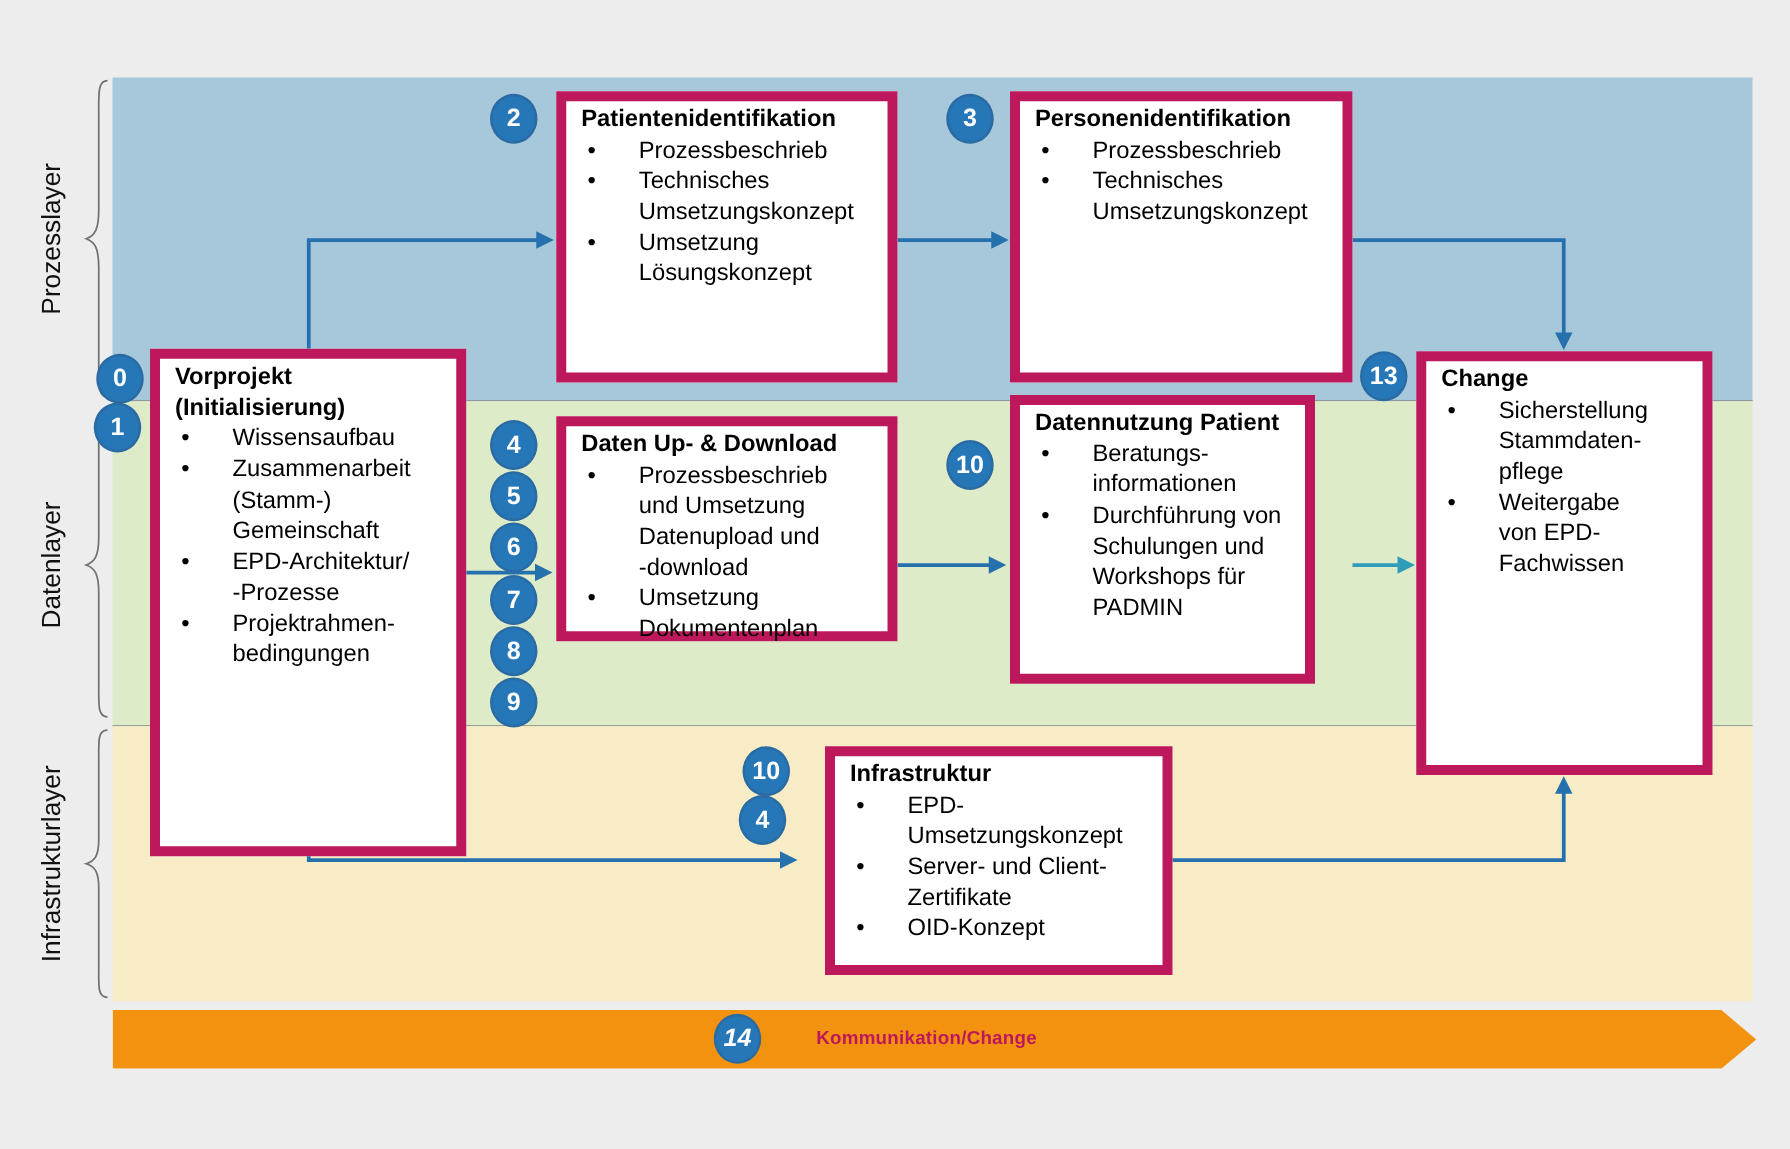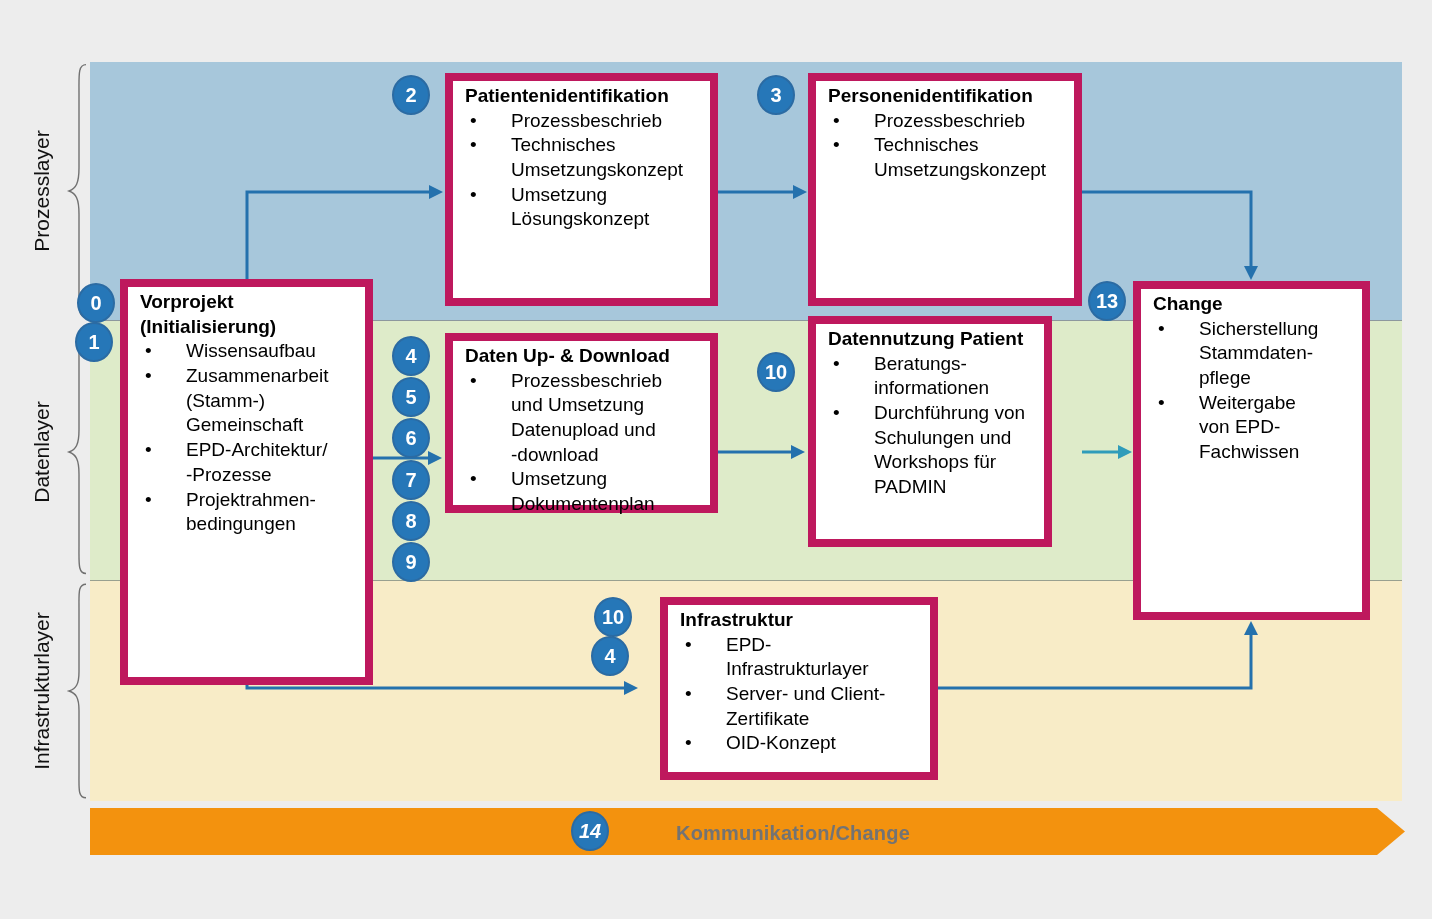--- a/index.html
+++ b/index.html
@@ -4,22 +4,22 @@
 <style>
   html,body{margin:0;padding:0;background:#ededed;}
   .stage{position:relative;width:1432px;height:919px;background:#ededed;
          font-family:"Liberation Sans",sans-serif;overflow:hidden;}
   .band{position:absolute;left:90px;width:1312px;z-index:0;}
   .band-blue{top:62px;height:258px;background:#a7c7db;border-bottom:1px solid #8d989e;}
   .band-green{top:321px;height:259px;background:#deebc9;border-bottom:1px solid #99a08f;}
   .band-yellow{top:581px;height:220px;background:#f8ecc7;}
   .banner{position:absolute;left:90px;top:808px;width:1315px;height:47px;background:#f3920e;z-index:1;
           clip-path:polygon(0 0,1287px 0,100% 50%,1287px 100%,0 100%);}
-  .banner-label{position:absolute;left:676px;top:822px;font-weight:bold;font-size:20px;
-                color:#737373;z-index:2;letter-spacing:.2px;}
+  .banner-label{position:absolute;left:653px;top:822px;font-weight:bold;font-size:15px;
+                color:#be185d;z-index:2;letter-spacing:.2px;}
   .vlabel{position:absolute;width:300px;height:26px;line-height:26px;text-align:center;
           font-size:21px;color:#111;transform:rotate(-90deg);z-index:1;}
   .brace{position:absolute;z-index:1;}
   .arrows{position:absolute;left:0;top:0;z-index:2;}
   .box{position:absolute;background:#ffffff;border:8px solid #be185d;box-sizing:border-box;
        padding:3px 6px 0 12px;z-index:3;}
   .box-title{font-weight:bold;font-size:19px;line-height:1.30;color:#000;white-space:pre-line;}
   .bullet{display:flex;font-size:19px;line-height:1.30;color:#000;}
   .dot{width:41px;flex:none;padding-left:5px;}
   .txt{white-space:pre-line;}
@@ -159,21 +159,21 @@
 Workshops für
 PADMIN</span>
       </div>
   </div>
 
   <div class="box" style="left:640px;top:597px;width:278px;height:183px;margin-left:20px;">
     <div class="box-title">Infrastruktur</div>
     <div class="bullet">
         <span class="dot">•</span>
         <span class="txt">EPD-
-Infrastrukturlayer</span>
+Umsetzungskonzept</span>
       </div>
     <div class="bullet">
         <span class="dot">•</span>
         <span class="txt">Server- und Client-
 Zertifikate</span>
       </div>
     <div class="bullet">
         <span class="dot">•</span>
         <span class="txt">OID-Konzept</span>
       </div>

